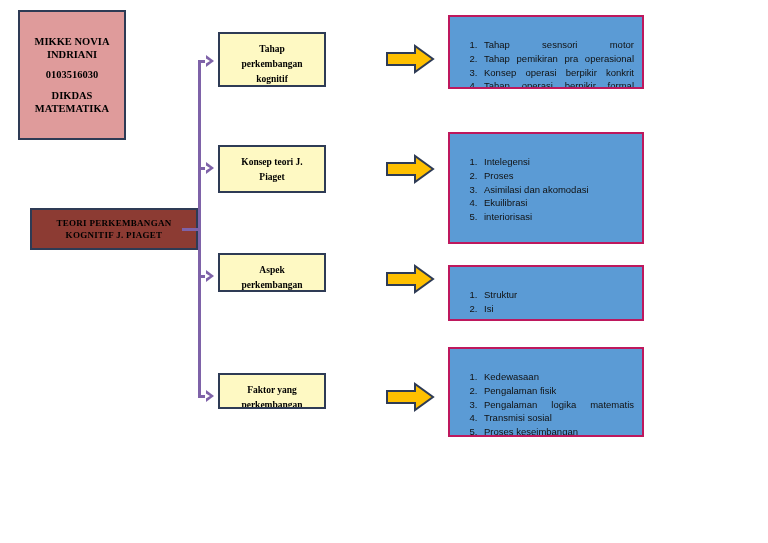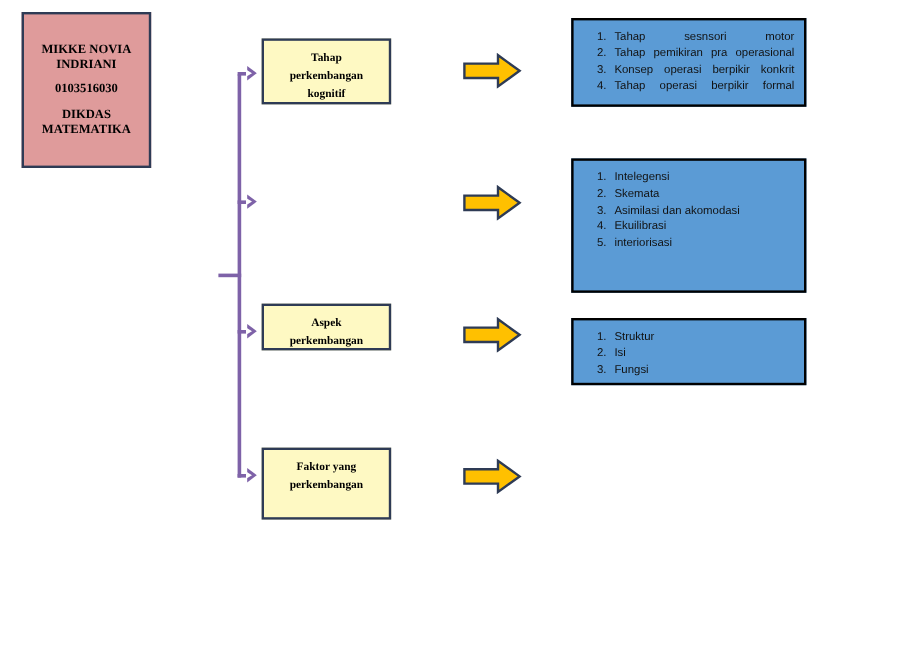--- a/index.html
+++ b/index.html
@@ -127,27 +127,27 @@
     position: absolute;
     left: 385px;
     width: 50px;
     height: 30px;
   }
   .gold-arrow svg { display: block; }
 
   
   .content-box {
     position: absolute;
-    left: 476px;
+    left: 448px;
     width: 196px;
     background: #5B9BD5;
-    border: 2px solid #000000;
+    border: 2px solid #be185d;
     box-sizing: border-box;
     overflow: hidden;
-    padding: 7px 8px 0 8px;
+    padding: 21px 8px 0 8px;
   }
   .content-box ol {
     margin: 0;
     padding-left: 22px;
     list-style-type: decimal;
   }
   .content-box li {
     font-family: "Liberation Sans", sans-serif;
     font-size: 9.5px;
     color: #111111;
@@ -166,20 +166,26 @@
   <div class="name-card">
     <div>MIKKE NOVIA</div>
     <div>INDRIANI</div>
     <div class="line-gap"></div>
     <div>0103516030</div>
     <div class="line-gap"></div>
     <div>DIKDAS</div>
     <div>MATEMATIKA</div>
   </div>
 
+  <div class="root-box">
+    <div>
+      <div>TEORI PERKEMBANGAN</div>
+      <div>KOGNITIF J. PIAGET</div>
+    </div>
+  </div>
 
   <div class="conn root-stub"></div>
   <div class="conn spine"></div>
 
   <div class="conn branch-stub" style="top:60px;"></div>
   <div class="arrowhead" style="left:206px; top:55px;"></div>
 
   <div class="conn branch-stub" style="top:167px;"></div>
   <div class="arrowhead" style="left:206px; top:162px;"></div>
 
@@ -203,31 +209,35 @@
 
   <div class="content-box" style="top:15px; height:74px;">
     <ol>
       <li class="justify"><span>Tahap sesnsori motor</span></li>
       <li class="justify"><span>Tahap pemikiran pra operasional</span></li>
       <li class="justify"><span>Konsep operasi berpikir konkrit</span></li>
       <li class="justify"><span>Tahap operasi berpikir formal</span></li>
     </ol>
   </div>
 
+  <div class="stage-box" style="top:145px; height:48px;">
+    <div>Konsep teori J.</div>
+    <div>Piaget</div>
+  </div>
 
   <div class="gold-arrow" style="top:154px;">
     <svg width="50" height="30" viewBox="0 0 50 30">
       <polygon points="2,9 30,9 30,2 48,15 30,28 30,21 2,21" fill="#FFC000" stroke="#2E3B55" stroke-width="2" stroke-linejoin="miter"></polygon>
     </svg>
   </div>
 
   <div class="content-box" style="top:132px; height:112px;">
     <ol>
       <li><span>Intelegensi</span></li>
-      <li><span>Skemata</span></li>
+      <li><span>Proses</span></li>
       <li><span>Asimilasi dan akomodasi</span></li>
       <li><span>Ekuilibrasi</span></li>
       <li><span>interiorisasi</span></li>
     </ol>
   </div>
 
   <div class="stage-box" style="top:253px; height:39px;">
     <div>Aspek</div>
     <div>perkembangan</div>
     <div>kognitif</div>
@@ -240,25 +250,34 @@
   </div>
 
   <div class="content-box" style="top:253px; height:56px;margin-top:12px;">
     <ol>
       <li><span>Struktur</span></li>
       <li><span>Isi</span></li>
       <li><span>Fungsi</span></li>
     </ol>
   </div>
 
-  <div class="stage-box" style="top:373px; height:60px;">
+  <div class="stage-box" style="top:373px; height:36px;">
     <div>Faktor yang</div>
     <div>perkembangan</div>
   </div>
 
   <div class="gold-arrow" style="top:382px;">
     <svg width="50" height="30" viewBox="0 0 50 30">
       <polygon points="2,9 30,9 30,2 48,15 30,28 30,21 2,21" fill="#FFC000" stroke="#2E3B55" stroke-width="2" stroke-linejoin="miter"></polygon>
     </svg>
   </div>
 
+  <div class="content-box" style="top:347px; height:90px;">
+    <ol>
+      <li><span>Kedewasaan</span></li>
+      <li><span>Pengalaman fisik</span></li>
+      <li class="justify"><span>Pengalaman logika matematis</span></li>
+      <li><span>Transmisi sosial</span></li>
+      <li><span>Proses keseimbangan</span></li>
+    </ol>
+  </div>
 
 </div>
 
 </body></html>

